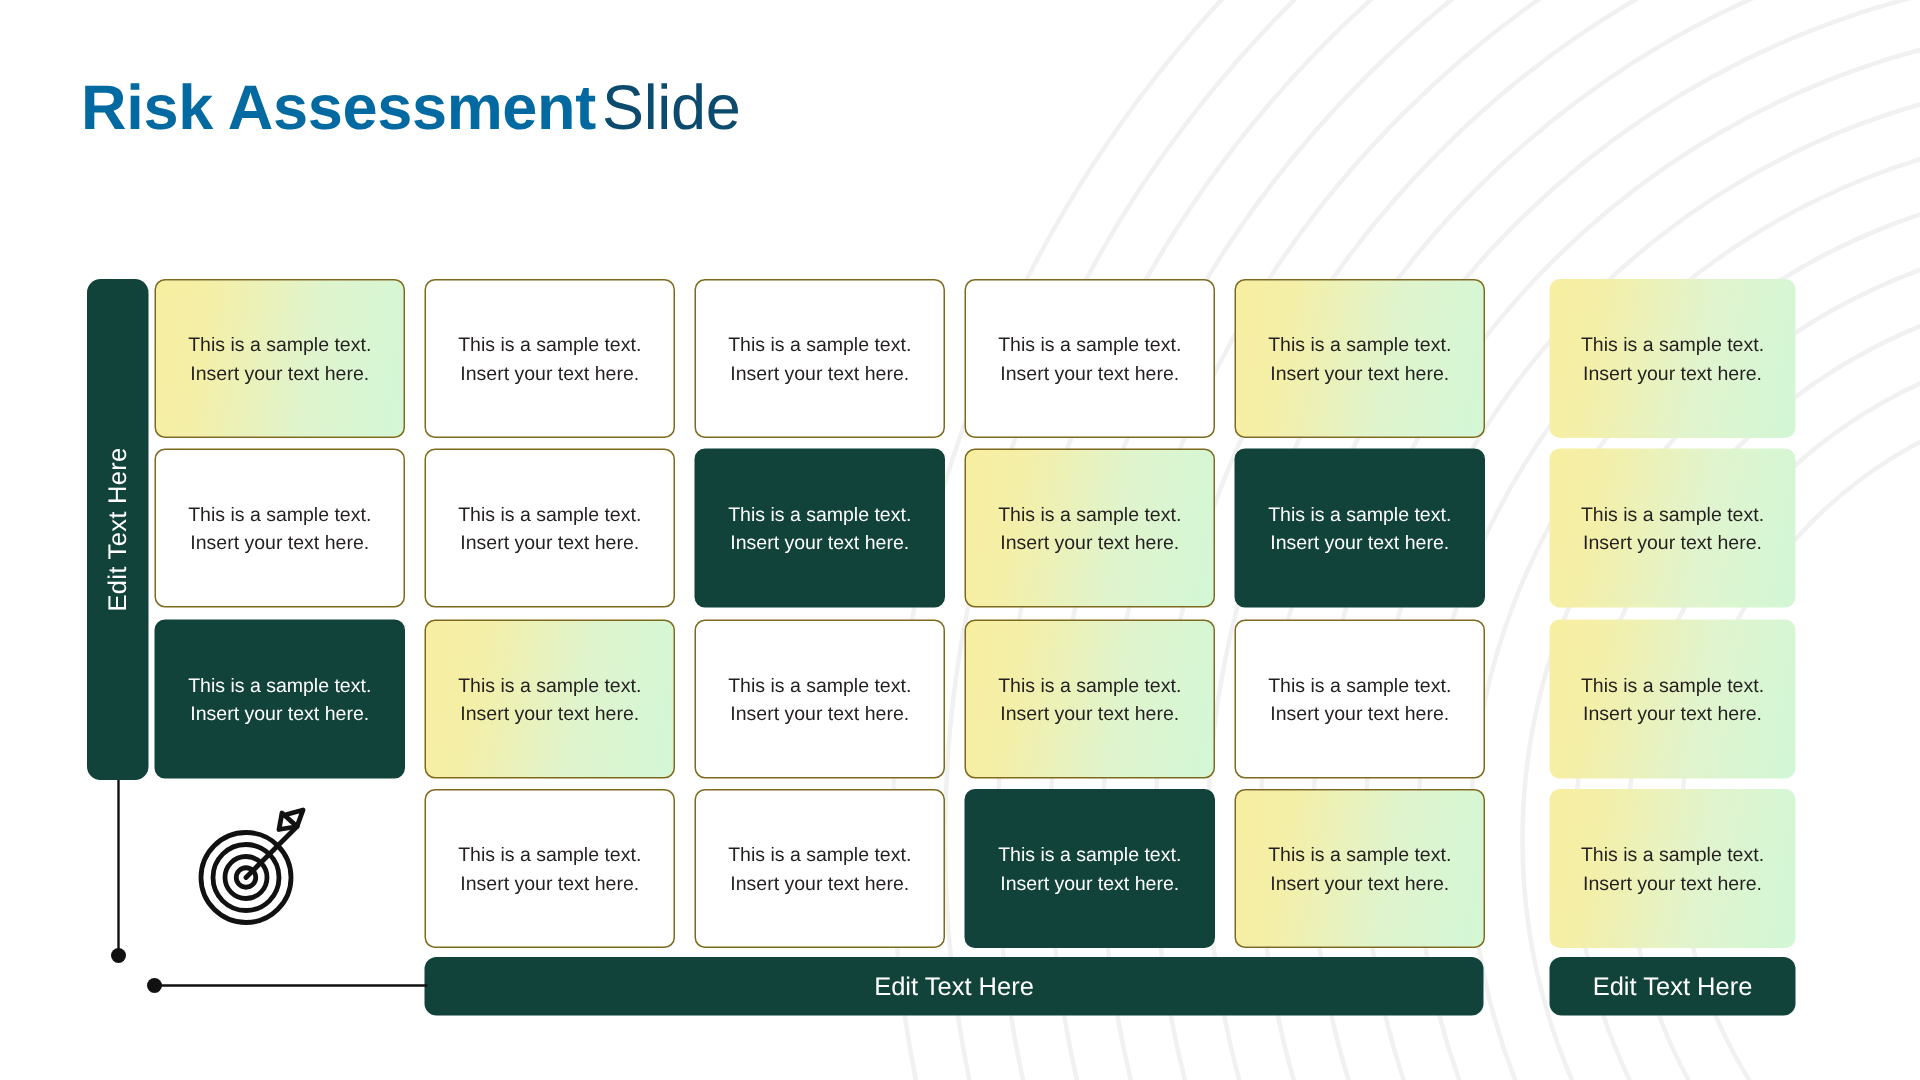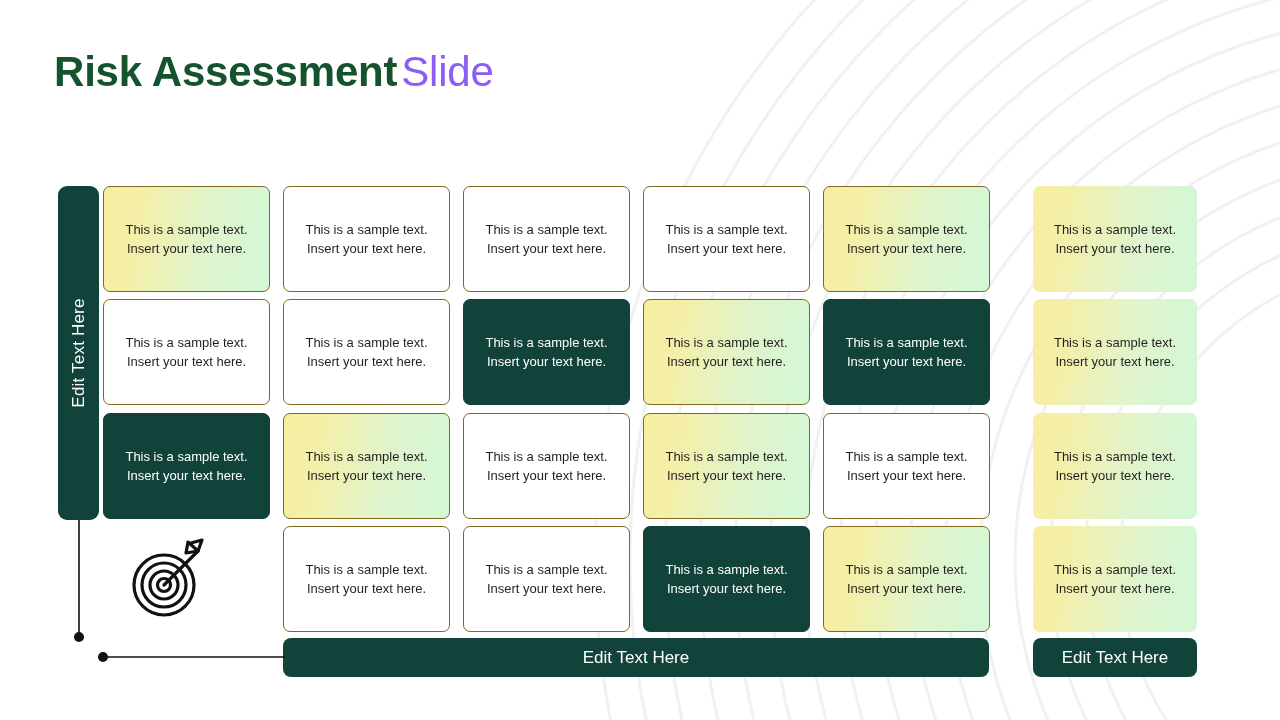--- a/index.html
+++ b/index.html
@@ -32,25 +32,25 @@
     left: 54px;
     top: 46px;
     z-index: 3;
     white-space: nowrap;
     font-size: 42px;
     line-height: 52px;
     letter-spacing: -0.2px;
   }
   #title .t-bold {
     font-weight: bold;
-    color: #14532d;
+    color: #0369a1;
   }
   #title .t-light {
     font-weight: normal;
-    color: #8b5cf6;
+    color: #0c4a6e;
     margin-left: 4px;
   }
 
   
   #stage {
     position: absolute;
     inset: 0;
     z-index: 2;
   }
 

